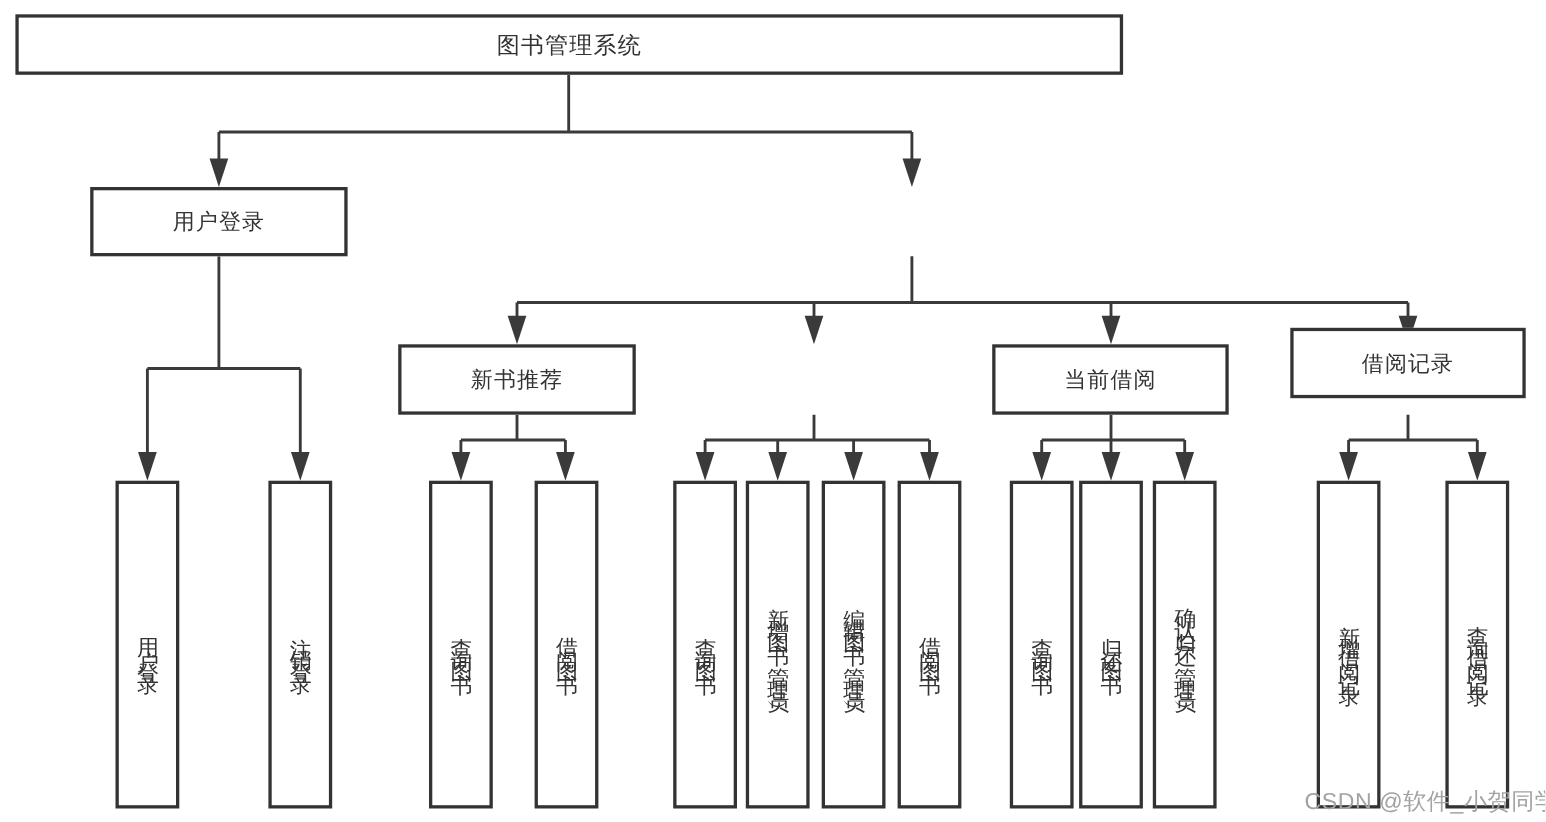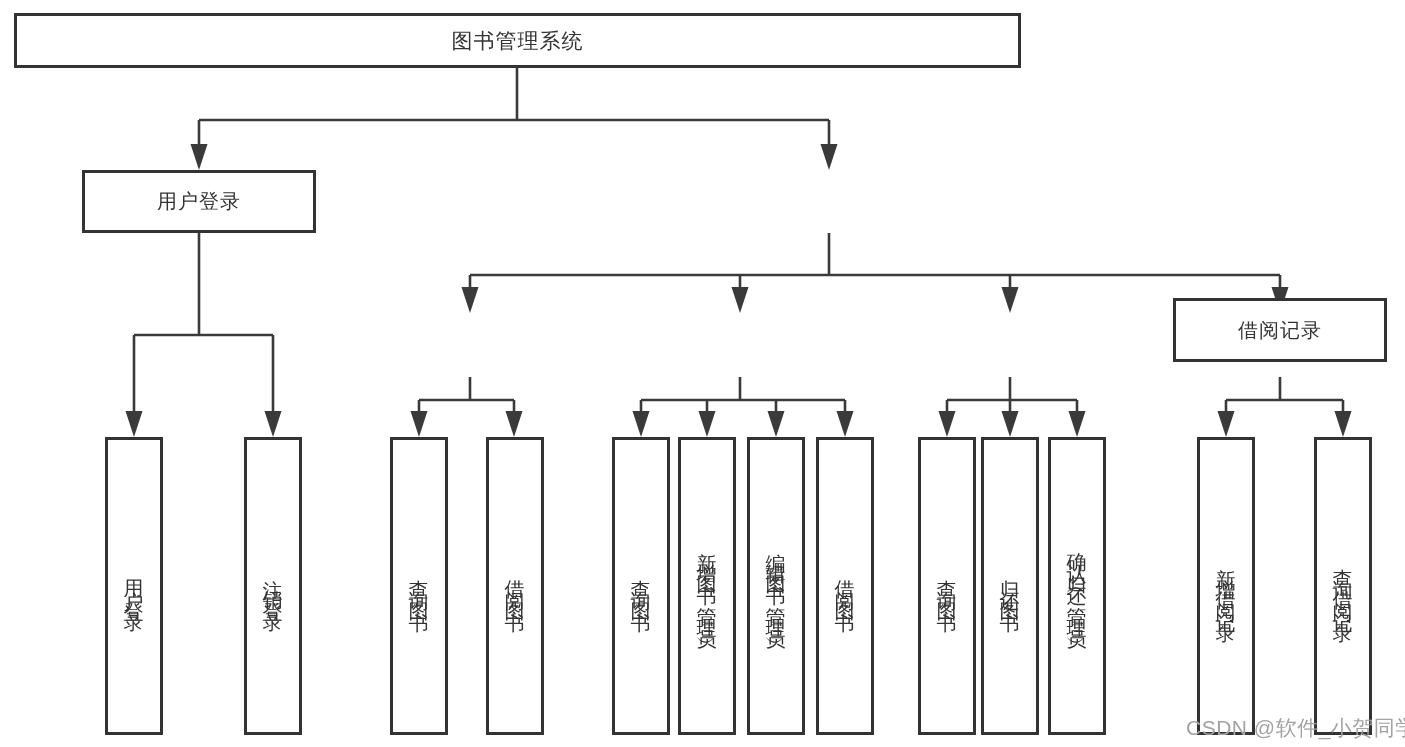--- a/index.html
+++ b/index.html
@@ -58,20 +58,26 @@
     </svg>
 
   <div class="node root" style="left:14px;top:13px;width:1007px;height:55px">
     <span>图书管理系统</span>
   </div>
 
   <div class="node branch" style="left:82px;top:170px;width:234px;height:63px">
     <span>用户登录</span>
   </div>
 
+  <div class="node branch" style="left:362px;top:313px;width:216px;height:64px">
+    <span>新书推荐</span>
+  </div>
+  <div class="node branch" style="left:902px;top:313px;width:215px;height:64px">
+    <span>当前借阅</span>
+  </div>
   <div class="node branch" style="left:1173px;top:298px;width:214px;height:64px">
     <span>借阅记录</span>
   </div>
 
   <div class="node leaf" style="left:105px;top:437px;width:58px;height:298px">
     <span class="vtext">用户登录</span>
   </div>
   <div class="node leaf" style="left:244px;top:437px;width:58px;height:298px">
     <span class="vtext">注销登录</span>
   </div>

